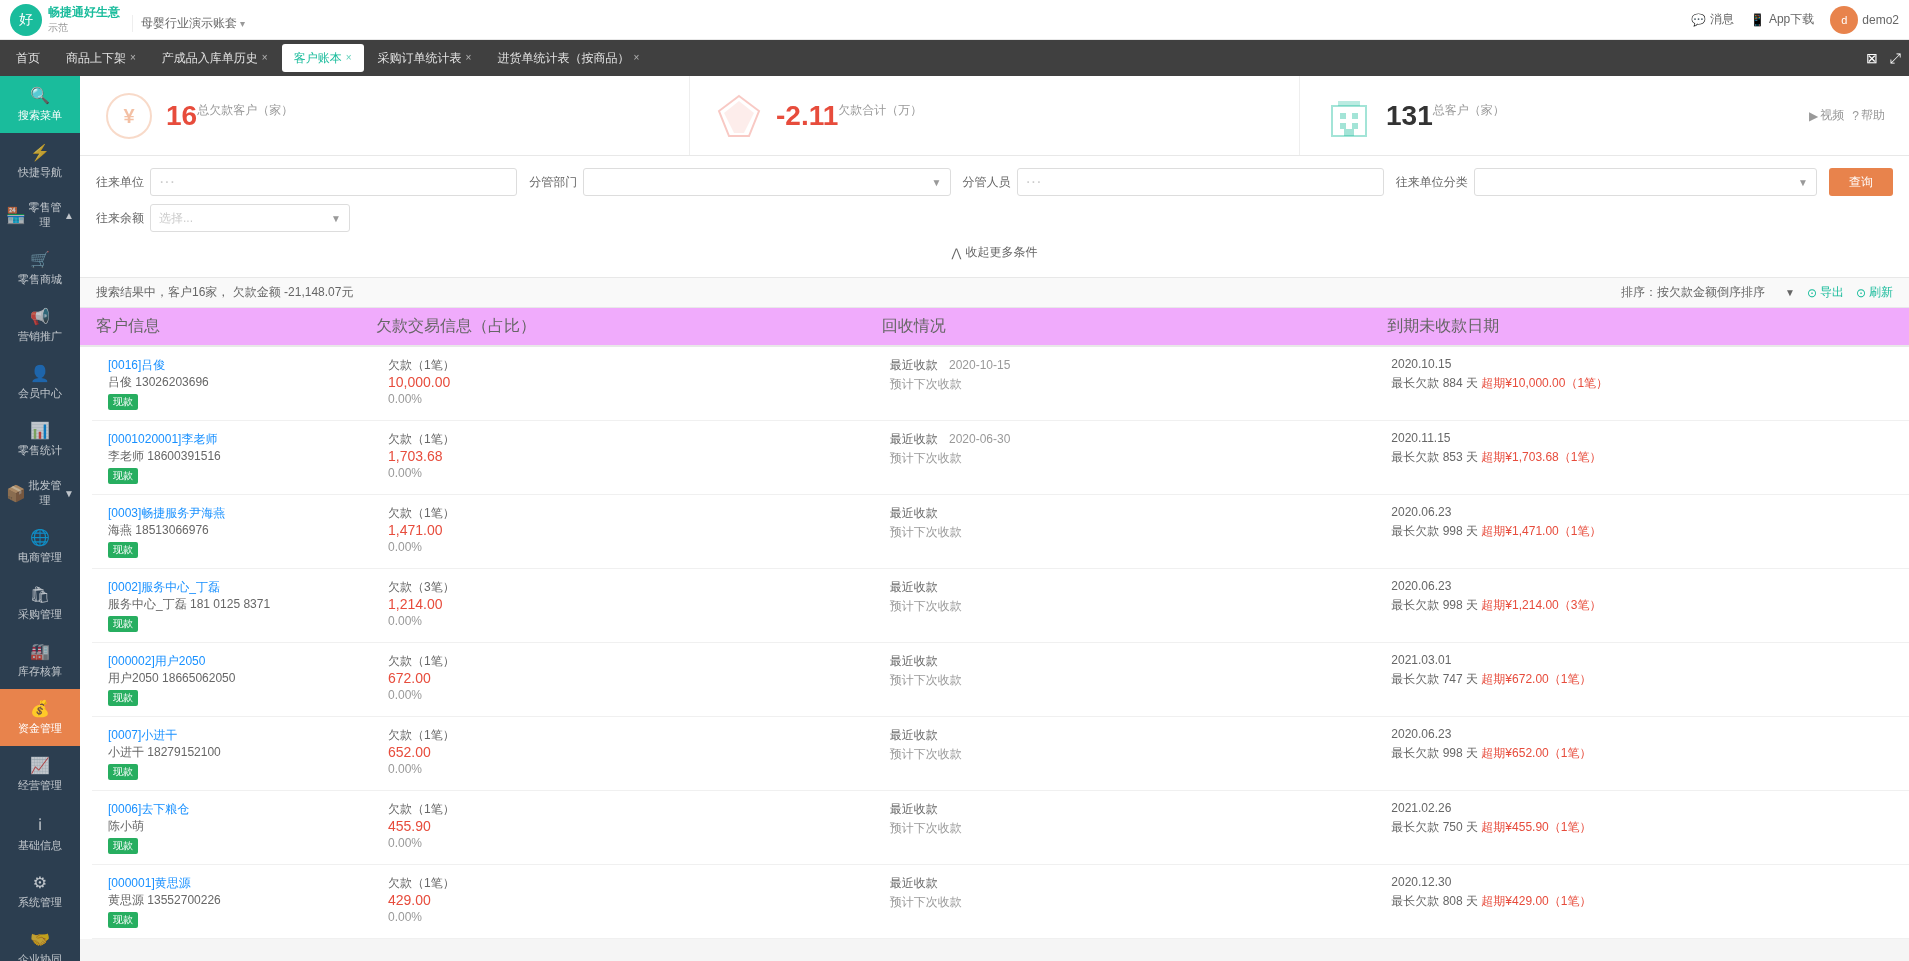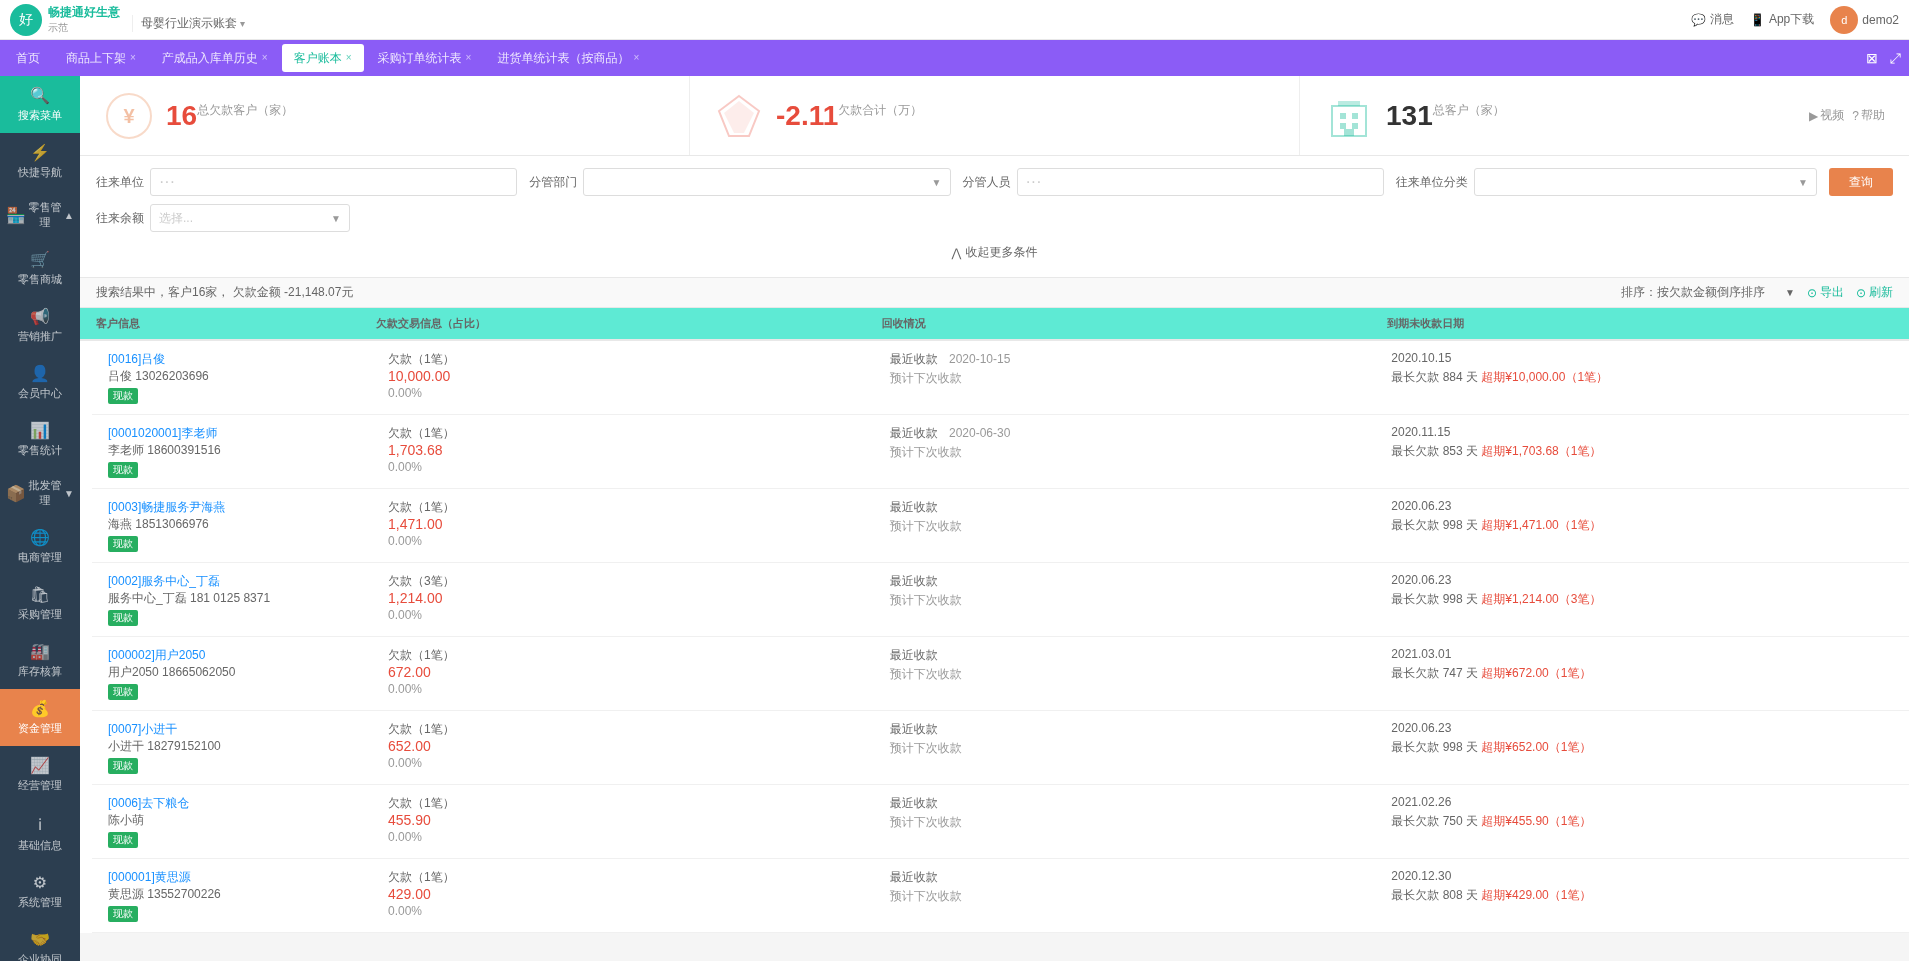--- a/index.html
+++ b/index.html
@@ -13,21 +13,21 @@
     }
     .top-bar-left { display: flex; align-items: center; gap: 8px; }
     .logo-area { display: flex; align-items: center; gap: 6px; }
     .logo-icon { width: 32px; height: 32px; background: #1abc9c; border-radius: 50%; display: flex; align-items: center; justify-content: center; color: white; font-size: 14px; }
     .top-bar-right { display: flex; align-items: center; gap: 16px; }
     .top-btn { display: flex; align-items: center; gap: 4px; font-size: 12px; color: #666; cursor: pointer; }
     .avatar { width: 28px; height: 28px; border-radius: 50%; background: #ccc; display: flex; align-items: center; justify-content: center; overflow: hidden; }
 
     
     .nav-tabs {
-      background: #8b5cf6; display: flex; align-items: center;
+      background: #404040; display: flex; align-items: center;
       height: 36px; padding: 0 4px; gap: 2px;
     }
     .nav-tab {
       padding: 0 12px; height: 28px; line-height: 28px;
       font-size: 12px; color: rgba(255,255,255,0.85); cursor: pointer;
       border-radius: 3px; white-space: nowrap; display: flex; align-items: center; gap: 4px;
     }
     .nav-tab.active { background: #fff; color: #1abc9c; font-weight: 500; }
     .nav-tab .close-x { font-size: 10px; opacity: 0.7; }
     .nav-tabs-right { margin-left: auto; display: flex; gap: 4px; align-items: center; }
@@ -92,22 +92,22 @@
       font-size: 12px; color: #666;
     }
     .result-bar-right { display: flex; align-items: center; gap: 12px; }
     .sort-select { display: flex; align-items: center; gap: 20px; cursor: pointer; }
     .action-btn { color: #1abc9c; cursor: pointer; display: flex; align-items: center; gap: 3px; }
 
     
     .table-wrap { background: #fff; }
     .table-header {
       display: grid; grid-template-columns: 280px 1fr 1fr 1fr;
-      background: #5eead4; border-bottom: 2px solid #e8e8e8;
-      padding: 8px 16px; font-size: 11px; color: #666; font-weight: 700;
+      background: #f0abfc; border-bottom: 2px solid #e8e8e8;
+      padding: 8px 16px; font-size: 16px; color: #666; font-weight: 400;
     }
     .table-row {
       display: grid; grid-template-columns: 280px 1fr 1fr 1fr;
       border-bottom: 1px solid #f0f0f0; padding: 10px 16px;
       align-items: start;
       margin-left: 12px;
     }
 
     .customer-code { font-size: 12px; color: #1890ff; cursor: pointer; }
     .customer-name { font-size: 12px; color: #666; }

